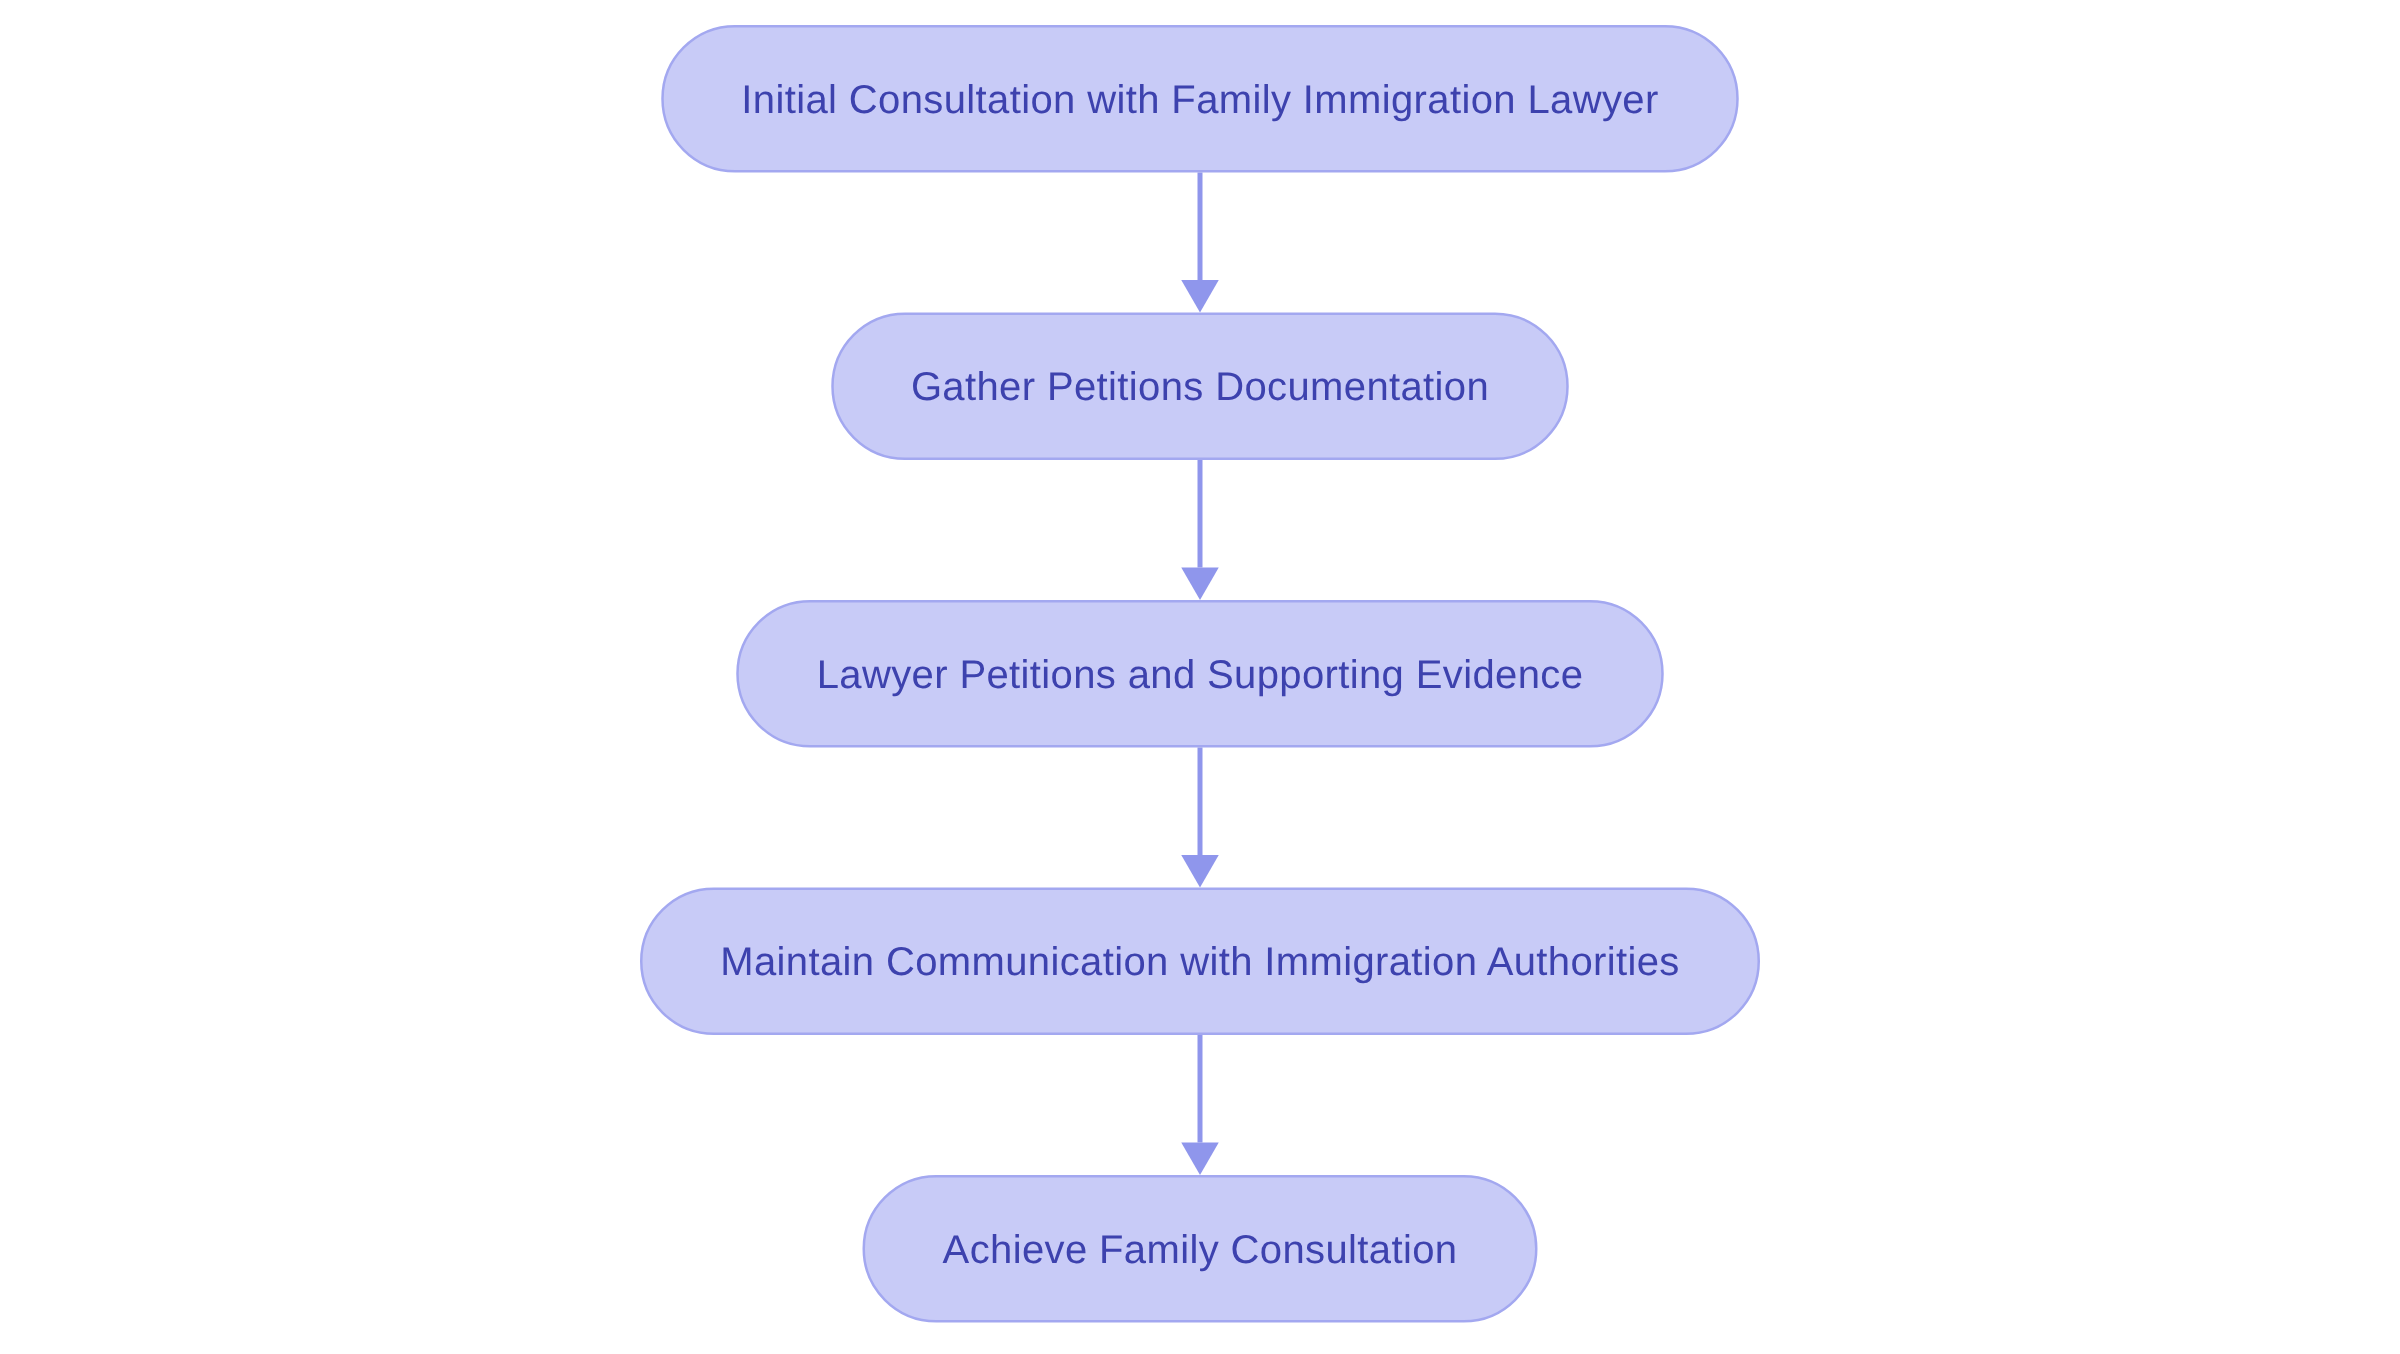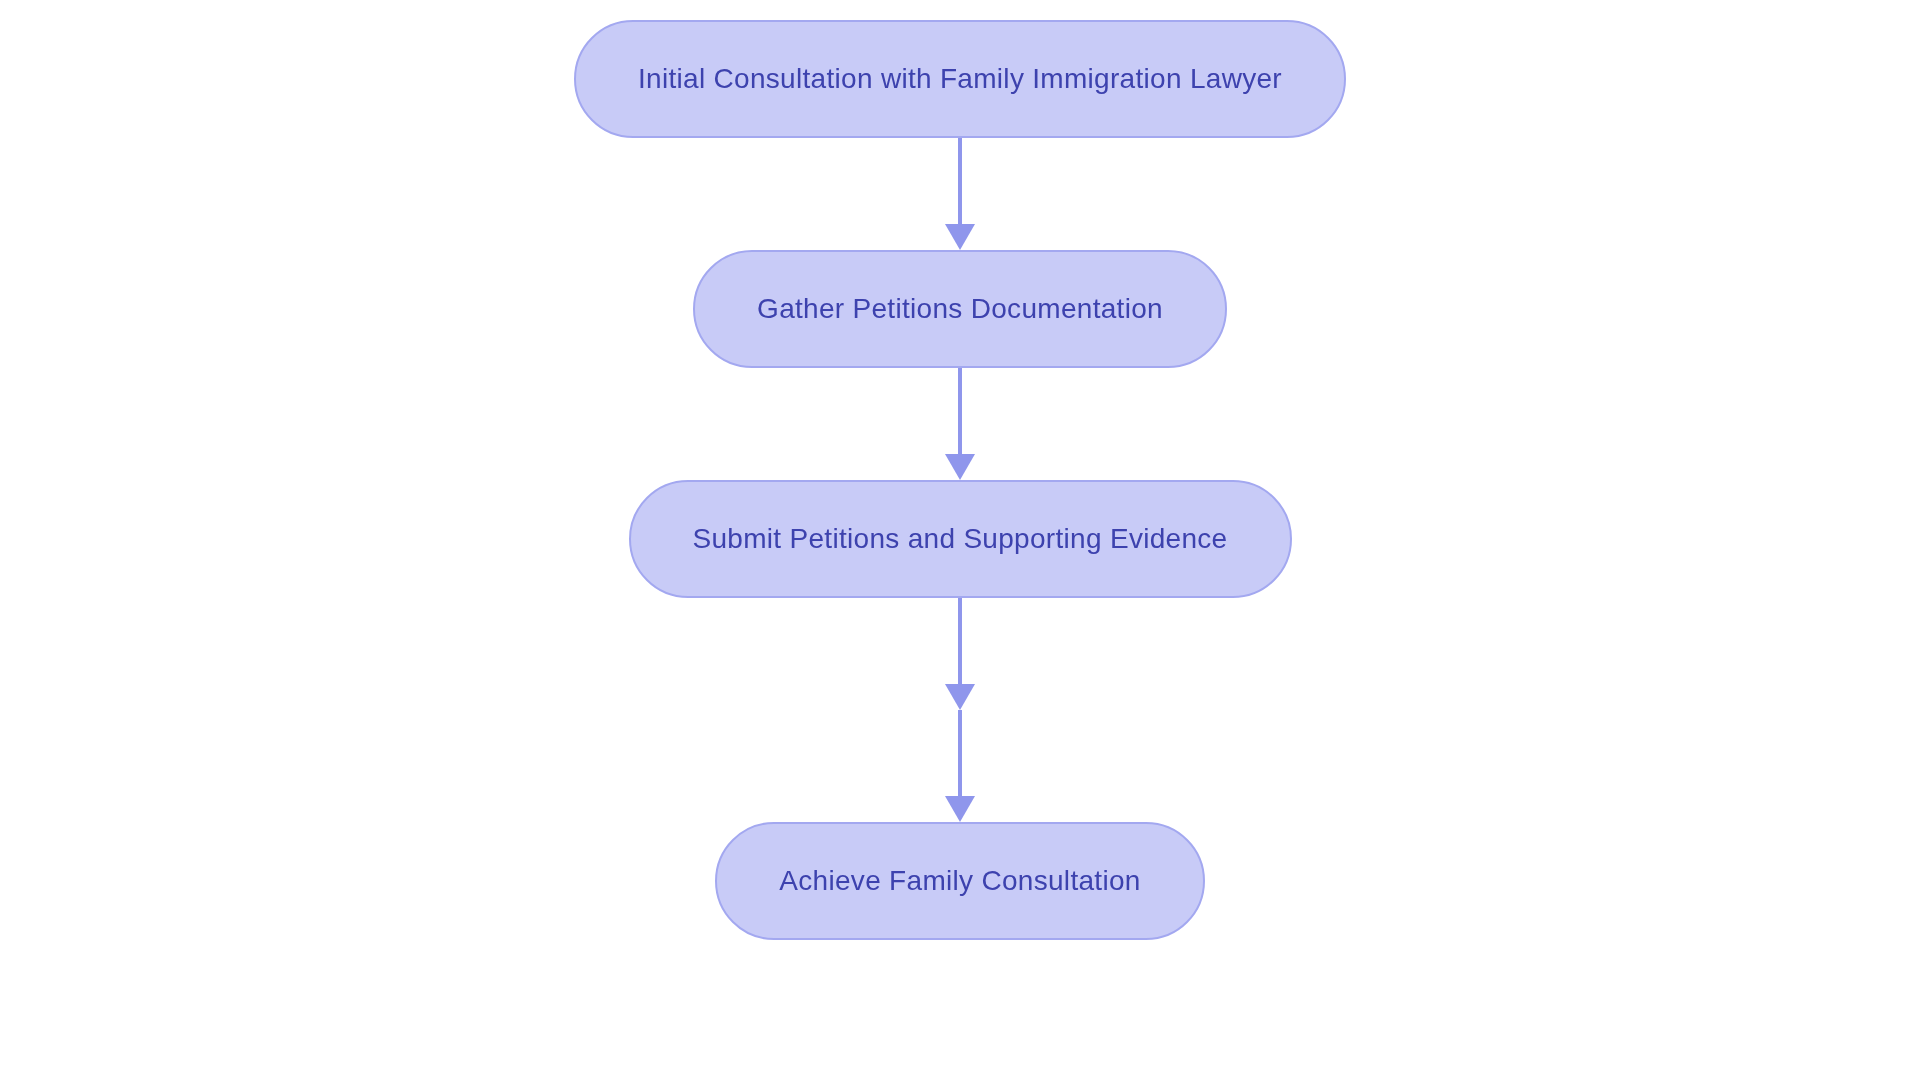--- a/index.html
+++ b/index.html
@@ -31,21 +31,21 @@
     border-radius: 60px;
     background: var(--node-fill);
     border: 2px solid var(--node-border);
     display: flex;
     align-items: center;
     justify-content: center;
     flex: 0 0 auto;
   }
   .node-label {
     color: var(--node-text);
-    font-size: 28px;
+    font-size: 32px;
     font-weight: 400;
     letter-spacing: 0.3px;
     white-space: nowrap;
   }
   .connector {
     height: 112px;
     width: 32px;
     display: flex;
     flex-direction: column;
     align-items: center;
@@ -81,28 +81,31 @@
   <div class="node">
     <span class="node-label">Gather Petitions Documentation</span>
   </div>
 
   <div class="connector">
     <div class="arrow-line"></div>
     <div class="arrow-head"></div>
   </div>
 
   <div class="node">
-    <span class="node-label">Submit Petitions and Supporting Evidence</span>
+    <span class="node-label">Lawyer Petitions and Supporting Evidence</span>
   </div>
 
   <div class="connector">
     <div class="arrow-line"></div>
     <div class="arrow-head"></div>
   </div>
 
+  <div class="node">
+    <span class="node-label">Maintain Communication with Immigration Authorities</span>
+  </div>
 
   <div class="connector">
     <div class="arrow-line"></div>
     <div class="arrow-head"></div>
   </div>
 
   <div class="node">
     <span class="node-label">Achieve Family Consultation</span>
   </div>
 

